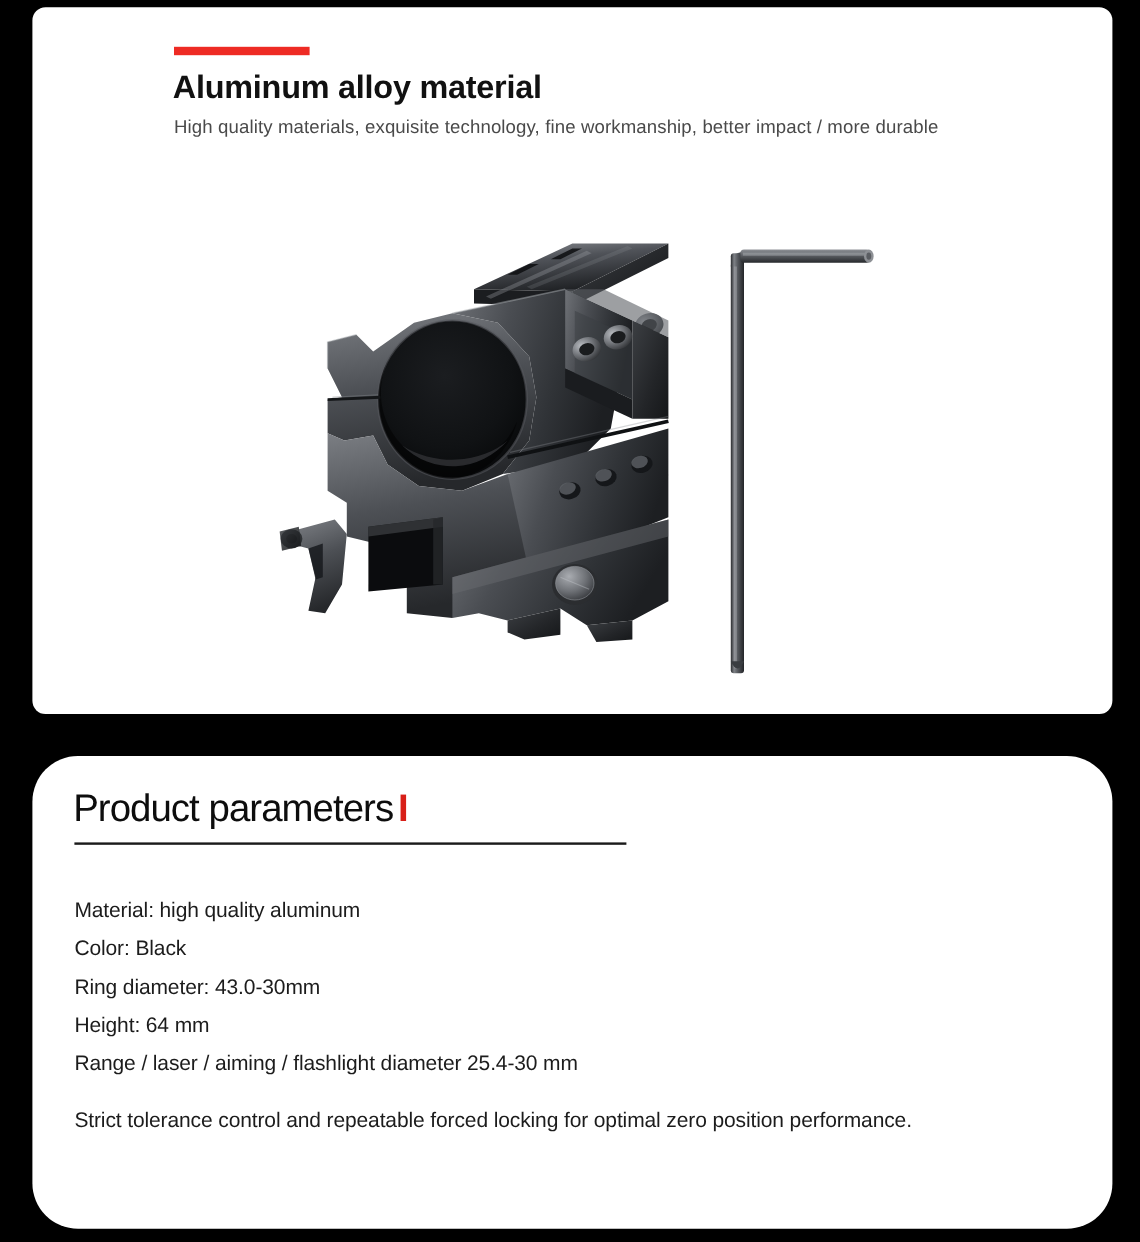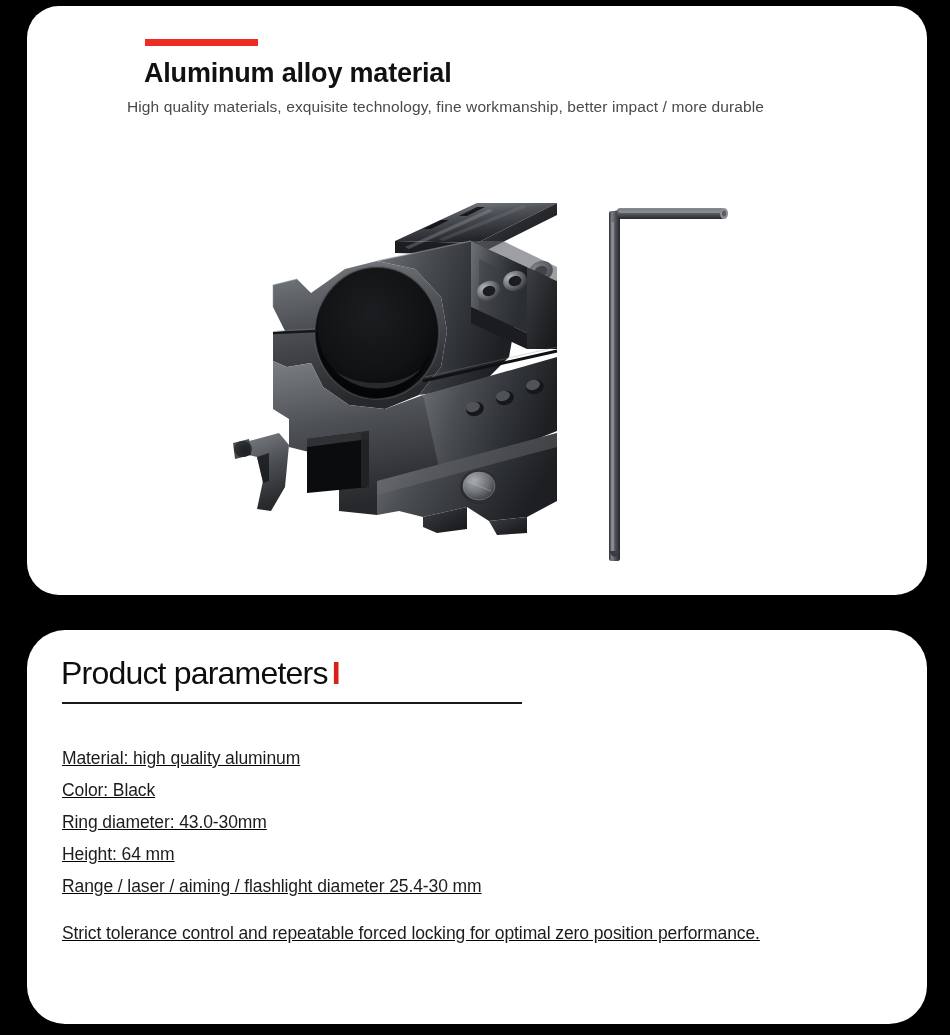--- a/index.html
+++ b/index.html
@@ -19,21 +19,21 @@
   
   .card {
     position: absolute;
     background: #ffffff;
   }
   #card-feature {
     left: 27px;
     top: 6px;
     width: 900px;
     height: 589px;
-    border-radius: 32px;
+    border-radius: 11px;
   }
   #card-params {
     left: 27px;
     top: 630px;
     width: 900px;
     height: 394px;
     border-radius: 38px;
   }
 
   
@@ -51,21 +51,21 @@
     top: 50px;
     font-size: 27px;
     font-weight: bold;
     color: #111111;
     letter-spacing: -0.2px;
     line-height: 34px;
     white-space: nowrap;
   }
   #feature-subtitle {
     position: absolute;
-    left: 100px;
+    left: 118px;
     top: 90px;
     font-size: 15.5px;
     font-weight: normal;
     color: #4a4a4a;
     line-height: 22px;
     letter-spacing: 0.1px;
     white-space: nowrap;
   }
 
   
@@ -103,21 +103,20 @@
     top: 702px;
     width: 460px;
     height: 1.6px;
     background: #1a1a1a;
   }
   #params-list {
     position: absolute;
     left: 62px;
     top: 742px;
     width: 800px;
-    text-decoration: underline;
   }
   #params-list .param-line {
     font-size: 17.5px;
     color: #1c1c1c;
     line-height: 32px;
     letter-spacing: -0.1px;
     white-space: nowrap;
   }
   #params-list .param-line.wrap {
     white-space: normal;

